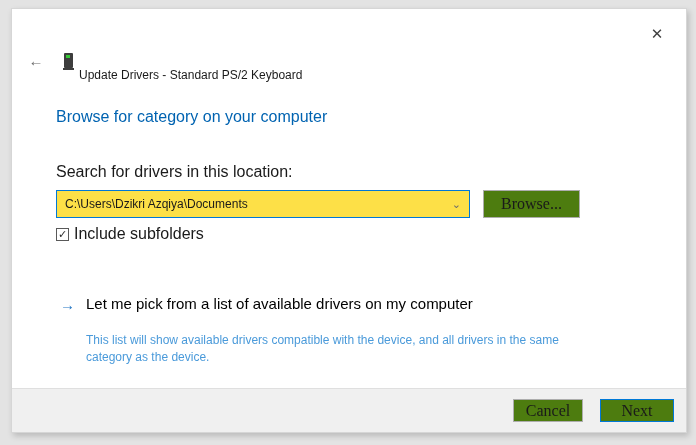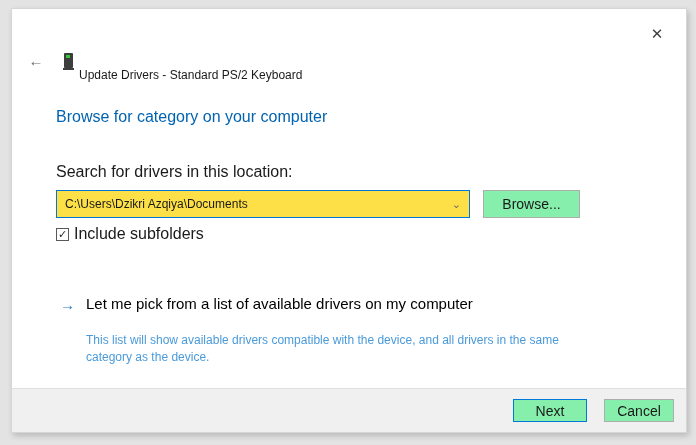--- a/index.html
+++ b/index.html
@@ -59,23 +59,23 @@
     border:1px solid #0078d7; background:#fde047;
     display:flex; align-items:center;
     font-size:12px; padding:0 8px; cursor:text;
   }
   .combobox .path-text { flex:1; white-space:nowrap; overflow:hidden; }
   .combobox .chevron {
     font-size:11px; color:#6b6b6b; padding-left:6px; cursor:pointer;
     line-height:10px;
   }
   .btn {
-    background:#86efac; border:1px solid #adadad;
-    font-size:14px; color:#1a1a1a;
-    font-family:Liberation Sans, sans-serif;
+    background:#4d7c0f; border:1px solid #adadad;
+    font-size:16px; color:#1a1a1a;
+    font-family:Liberation Serif, serif;
     display:flex; align-items:center; justify-content:center;
     cursor:pointer;
   }
   .browse-btn { position:absolute; left:471px; top:181px; width:97px; height:28px; }
   .subfolders-row {
     position:absolute; left:44px; top:217px; height:16px;
     display:flex; align-items:center; gap:5px; cursor:pointer;
   }
   .checkbox {
     width:13px; height:13px; border:1px solid #595959; background:#fff;
@@ -144,17 +144,17 @@
   <div class="pick-block">
     <span class="pick-arrow">→</span>
     <span>
       <div class="pick-title">Let me pick from a list of available drivers on my computer</div>
       <div class="pick-desc">This list will show available drivers compatible with the device, and all drivers in the same
 category as the device.</div>
     </span>
   </div>
 
   <div class="footer">
+    <button class="btn cancel-btn">Cancel</button>
     <button class="btn next-btn">Next</button>
-    <button class="btn cancel-btn">Cancel</button>
   </div>
 
 </div>
 
 </body></html>

